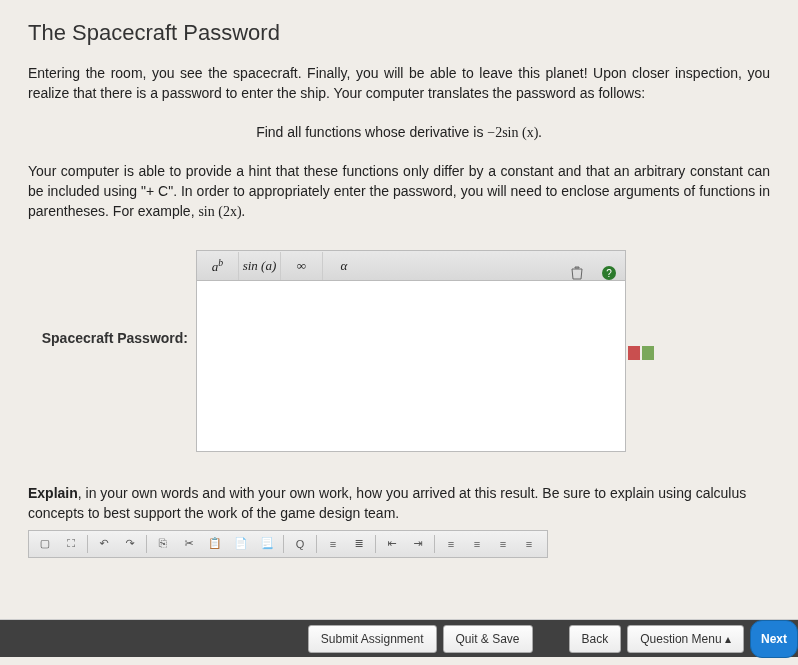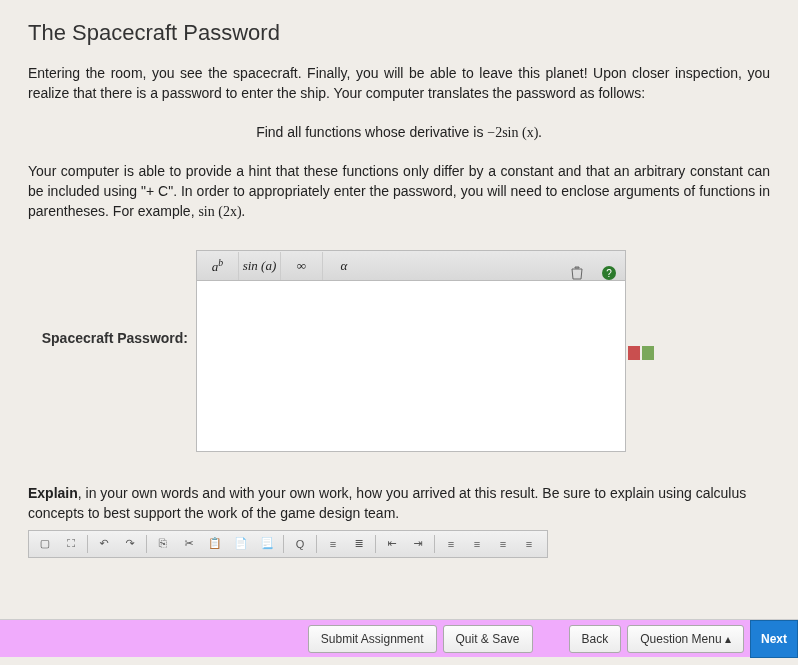--- a/index.html
+++ b/index.html
@@ -138,39 +138,39 @@
   bottom: 8px;
   left: 0;
   right: 0;
   height: 38px;
   display: flex;
   align-items: center;
   justify-content: flex-end;
   gap: 6px;
   padding: 0 0 0 28px;
   border-top: 1px solid #ccc;
-  background: #f0abfc;
+  background: #404040;
 }
 .btn {
   height: 28px;
   padding: 0 12px;
   font-size: 12px;
   border: 1px solid #aaa;
   background: linear-gradient(#fdfdfd,#ececec);
   border-radius: 3px;
   cursor: pointer;
   display:flex;
   align-items:center;
   color: #333;
 }
 .btn.primary {
   background: #1e7fd6;
   color: #fff;
   border: 1px solid #1565a8;
-  border-radius: 0;
+  border-radius: 12px;
   height: 38px;
   padding: 0 10px;
   font-weight: 700;
 }
 .help-circle {
   width: 14px; height: 14px; border-radius: 50%;
   background: #2c7a2c; color: #fff; font-size: 10px;
   display:flex; align-items:center; justify-content:center;
   font-style: normal; font-family: Arial;
 }

